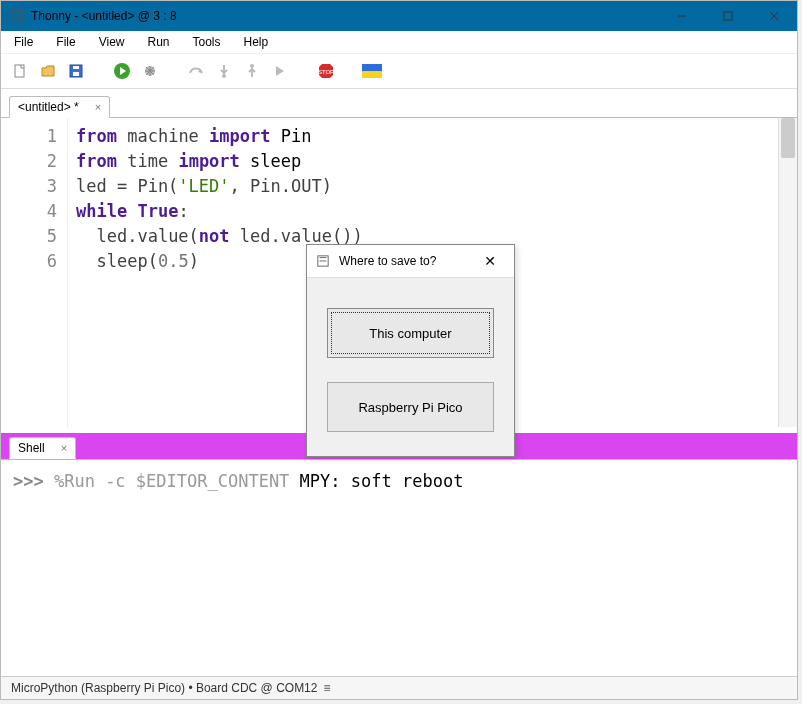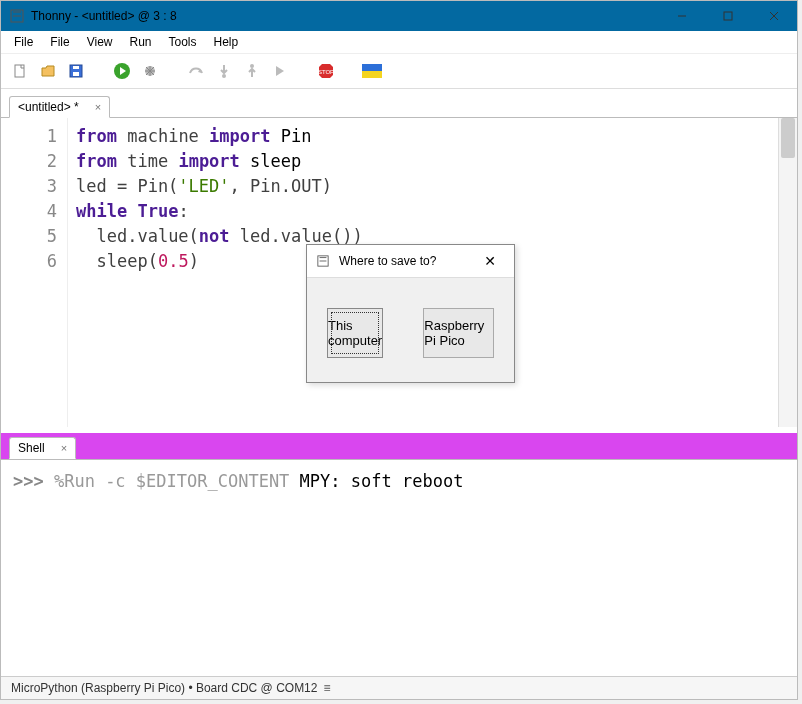--- a/index.html
+++ b/index.html
@@ -2,50 +2,50 @@
 <html><head>
 <meta charset="utf-8">
 <style>
 html,body{margin:0;padding:0;font-family:"Segoe UI",Tahoma,sans-serif;font-size:13px;color:#000;background:#f0f0f0;width:802px;height:704px;overflow:hidden}
 .window{width:798px;height:700px;border:1px solid #bbb;background:#fff;box-sizing:border-box;display:flex;flex-direction:column;position:relative}
 .titlebar{height:30px;display:flex;align-items:center;padding:0 0 0 8px;background:#0369a1}
 .titlebar .app-icon{width:16px;height:16px;margin-right:6px;display:flex;align-items:center;justify-content:center}
 .titlebar .title{font-size:12px;color:#000}
 .winbtns{margin-left:auto;display:flex}
 .winbtn{width:46px;height:30px;display:flex;align-items:center;justify-content:center;color:#555}
-.menubar{height:22px;display:flex;align-items:center;padding:0 6px;gap:3px;background:#fff;border-bottom:1px solid #eee}
+.menubar{height:22px;display:flex;align-items:center;padding:0 6px;gap:9px;background:#fff;border-bottom:1px solid #eee}
 .menuitem{padding:2px 7px;font-size:12px}
 .toolbar{height:34px;display:flex;align-items:center;padding:0 8px;gap:6px;background:#fff;border-bottom:1px solid #ddd}
 .toolbtn{width:22px;height:22px;display:flex;align-items:center;justify-content:center}
 .tabs{height:26px;display:flex;align-items:flex-end;padding:2px 8px 0;background:#fff}
 .tab{border:1px solid #bbb;border-bottom:1px solid #fff;background:#fff;padding:3px 8px;font-size:12px;display:flex;align-items:center;gap:16px;border-radius:3px 3px 0 0;position:relative;top:1px;z-index:2}
 .tab .x{font-size:11px;color:#777}
 .editor{flex:1;display:flex;border-top:1px solid #bbb;background:#fff;min-height:0}
 .gutter{width:56px;text-align:right;padding:6px 10px 6px 0;color:#888;font-family:Consolas,monospace;font-size:17px;line-height:25px;background:#fff;border-right:1px solid #eee;user-select:none}
 .code{flex:1;padding:6px 8px;font-family:Consolas,monospace;font-size:17px;line-height:25px;white-space:pre;position:relative}
 .kw{color:#4c1d95;font-weight:600}
 .str{color:#3b7a00}
-.num{color:#be185d}
+.num{color:#737373}
 .id{color:#404040}
 .cls{color:#000}
 .scrollbar{width:18px;background:#f4f4f4;border-left:1px solid #ddd;position:relative}
 .scrollbar .thumb{position:absolute;top:0;left:2px;right:2px;height:40px;background:#ccc;border-radius:2px}
 .splitter{height:6px;background:#fff}
 .shelltabs{height:24px;display:flex;align-items:center;padding:2px 8px 0;background:#d946ef}
 .shell{height:200px;padding:8px 12px;border-top:1px solid #bbb;font-family:Consolas,monospace;font-size:17px;line-height:26px;background:#fff;overflow:hidden}
 .prompt{color:#888;font-weight:600}
 .runline{color:#999}
 .statusbar{height:22px;border-top:1px solid #ccc;display:flex;align-items:center;padding:0 10px;font-size:12px;color:#333;background:#f6f6f6}
 .statusbar .hamb{margin-left:6px;color:#555}
 
 .dialog{position:absolute;left:305px;top:243px;width:207px;border:1px solid #888;background:#f0f0f0;box-shadow:2px 2px 6px rgba(0,0,0,.15)}
 .dialog .dlg-title{height:32px;display:flex;align-items:center;padding:0 10px;background:#fff;border-bottom:1px solid #ddd}
 .dialog .dlg-title .t{font-size:12px;margin-left:10px}
 .dialog .dlg-title .dlg-x{margin-left:auto;width:28px;text-align:center;font-size:14px;color:#000}
-.dialog .dlg-body{padding:30px 20px 24px;display:flex;flex-direction:row;gap:40px}
+.dialog .dlg-body{padding:30px 20px 24px;display:flex;flex-direction:column;gap:24px}
 .dlg-btn{height:48px;border:1px solid #aaa;background:#e8e8e8;display:flex;align-items:center;justify-content:center;font-size:13px}
 .dlg-btn.active{outline:1px dotted #333;outline-offset:-5px;border:1px solid #888}
 .sep{width:12px}
 
 svg{display:block}
 </style>
 </head>
 <body>
 
 <div class="window">

